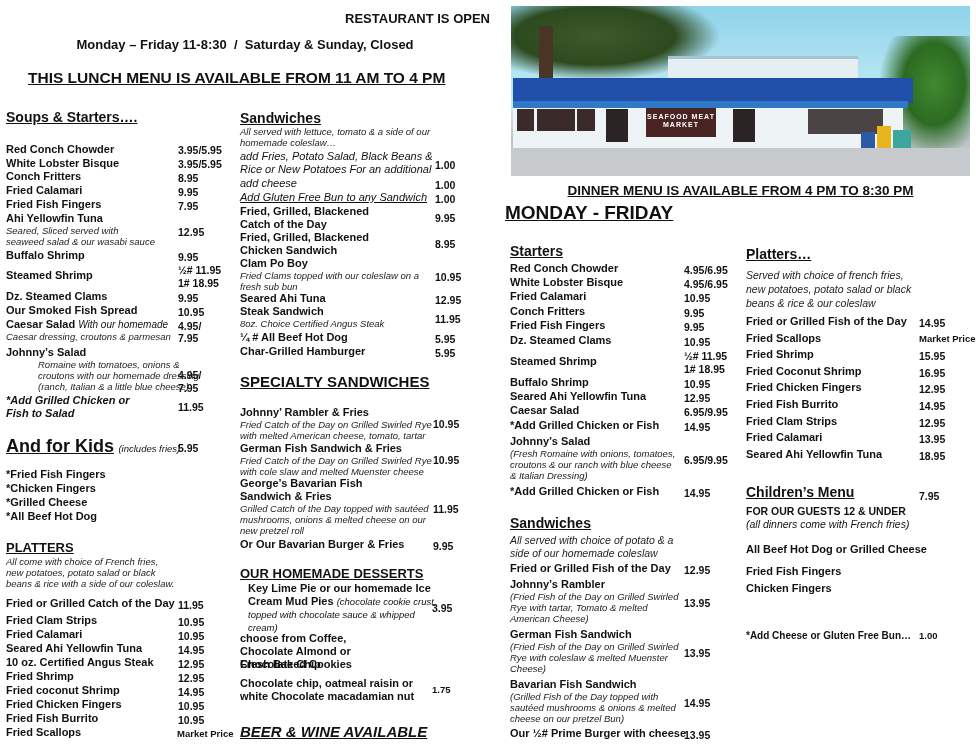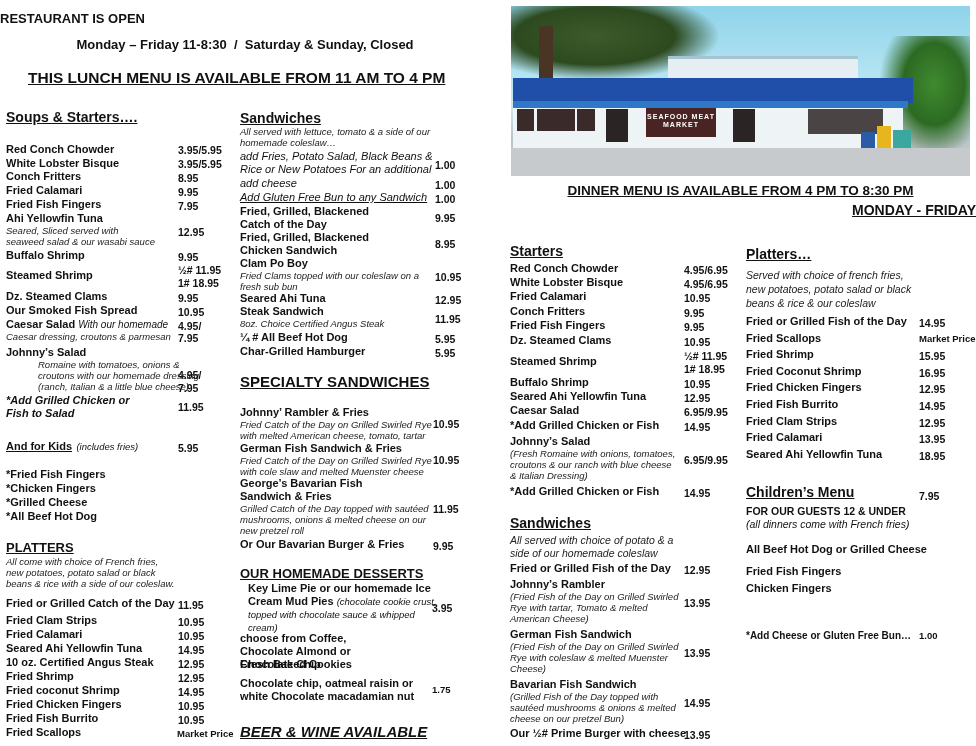--- a/index.html
+++ b/index.html
@@ -33,21 +33,21 @@
   .palm { position: absolute; right: 0; top: 30px; width: 90px; height: 120px;
           background: radial-gradient(ellipse at 60% 40%, #3f8a2f 0%, #2c6a22 40%, rgba(44,106,34,0) 72%); }
   .box1 { position: absolute; left: 350px; top: 126px; width: 14px; height: 22px; background: #2b5aa6; }
   .box2 { position: absolute; left: 366px; top: 120px; width: 14px; height: 28px; background: #e7b51e; }
   .box3 { position: absolute; left: 382px; top: 124px; width: 18px; height: 24px; background: #3ba79f; }
   .lot { position: absolute; left: 0; top: 142px; width: 459px; height: 28px; background: #c6cacc; }
 </style>
 </head>
 <body>
 
-<div class="abs b" style="left:0;width:490px;top:11px;text-align:left;font-size:13px;">RESTAURANT IS OPEN</div>
+<div class="abs b" style="left:0;width:490px;top:11px;text-align:right;font-size:13px;">RESTAURANT IS OPEN</div>
 <div class="abs b" style="left:0;width:490px;top:37px;text-align:center;font-size:13px;font-weight:bold;white-space:pre;">Monday – Friday 11-8:30  /  Saturday &amp; Sunday, Closed</div>
 <div class="abs b u" style="left:28px;top:69px;font-size:15.5px;white-space:nowrap;">THIS LUNCH MENU IS AVAILABLE  FROM 11 AM TO 4 PM</div>
 
 <div class="sec" style="left:6px;top:109px;font-size:14px;">Soups &amp; Starters….</div>
 
 <div>
   <div class="item name" style="left:6px;top:143px;">Red Conch Chowder</div>
   <div class="price" style="left:178px;top:144px;">3.95/5.95</div>
   <div class="item name" style="left:6px;top:157px;">White Lobster Bisque</div>
   <div class="price" style="left:178px;top:158px;">3.95/5.95</div>
@@ -78,21 +78,21 @@
   <div class="price" style="left:178px;top:332px;">7.95</div>
   <div class="item name" style="left:6px;top:346px;">Johnny’s Salad</div>
   <div class="abs desc" style="left:6px;top:359px;width:168px;margin-left:32px;">Romaine with tomatoes, onions &amp; croutons with our homemade dressing (ranch, Italian &amp; a little blue cheese)</div>
   <div class="price" style="left:178px;top:369px;">4.95/</div>
   <div class="price" style="left:178px;top:382px;">7.95</div>
   <div class="abs name it" style="left:6px;top:394px;width:125px;font-weight:bold;">*Add Grilled Chicken or Fish to Salad</div>
   <div class="price" style="left:178px;top:401px;">11.95</div>
 </div>
 
 <div class="abs" style="left:6px;top:436px;white-space:nowrap;">
-  <span class="b u" style="font-size:11px;">And for Kids</span>
+  <span class="b u" style="font-size:18px;">And for Kids</span>
   <span class="it" style="font-size:9.5px;">(includes fries)</span>
 </div>
 <div class="price" style="left:178px;top:442px;">5.95</div>
 <div class="item name" style="left:6px;top:468px;">*Fried Fish Fingers</div>
 <div class="item name" style="left:6px;top:482px;">*Chicken Fingers</div>
 <div class="item name" style="left:6px;top:496px;">*Grilled Cheese</div>
 <div class="item name" style="left:6px;top:510px;">*All Beef Hot Dog</div>
 
 <div class="sec" style="left:6px;top:540px;font-size:13px;">PLATTERS</div>
 <div class="abs desc" style="left:6px;top:556px;width:172px;">All come with choice of French fries, new potatoes, potato salad or black beans &amp; rice with a side of our coleslaw.</div>
@@ -190,21 +190,21 @@
   <div class="meat-sign">SEAFOOD MEAT MARKET</div>
   <div class="win" style="left:222px;top:103px;width:22px;height:33px;background:#2b2424;"></div>
   <div class="win" style="left:297px;top:103px;width:75px;height:25px;background:#4a4444;"></div>
   <div class="box1"></div>
   <div class="box2"></div>
   <div class="box3"></div>
   <div class="lot"></div>
 </div>
 
 <div class="abs b u" style="left:505px;width:471px;top:183px;text-align:center;font-size:13.5px;white-space:nowrap;">DINNER MENU IS AVAILABLE  FROM 4 PM TO 8:30 PM</div>
-<div class="abs b u" style="left:505px;width:471px;top:202px;text-align:right;font-size:14px;white-space:nowrap;">MONDAY - FRIDAY</div>
+<div class="abs b u" style="left:505px;width:471px;top:202px;text-align:left;font-size:19px;white-space:nowrap;">MONDAY - FRIDAY</div>
 
 <div class="sec" style="left:510px;top:243px;">Starters</div>
 <div>
   <div class="item name" style="left:510px;top:262px;">Red Conch Chowder</div>
   <div class="price" style="left:684px;top:264px;">4.95/6.95</div>
   <div class="item name" style="left:510px;top:276px;">White Lobster Bisque</div>
   <div class="price" style="left:684px;top:278px;">4.95/6.95</div>
   <div class="item name" style="left:510px;top:290px;">Fried Calamari</div>
   <div class="price" style="left:684px;top:292px;">10.95</div>
   <div class="item name" style="left:510px;top:305px;">Conch Fritters</div>

